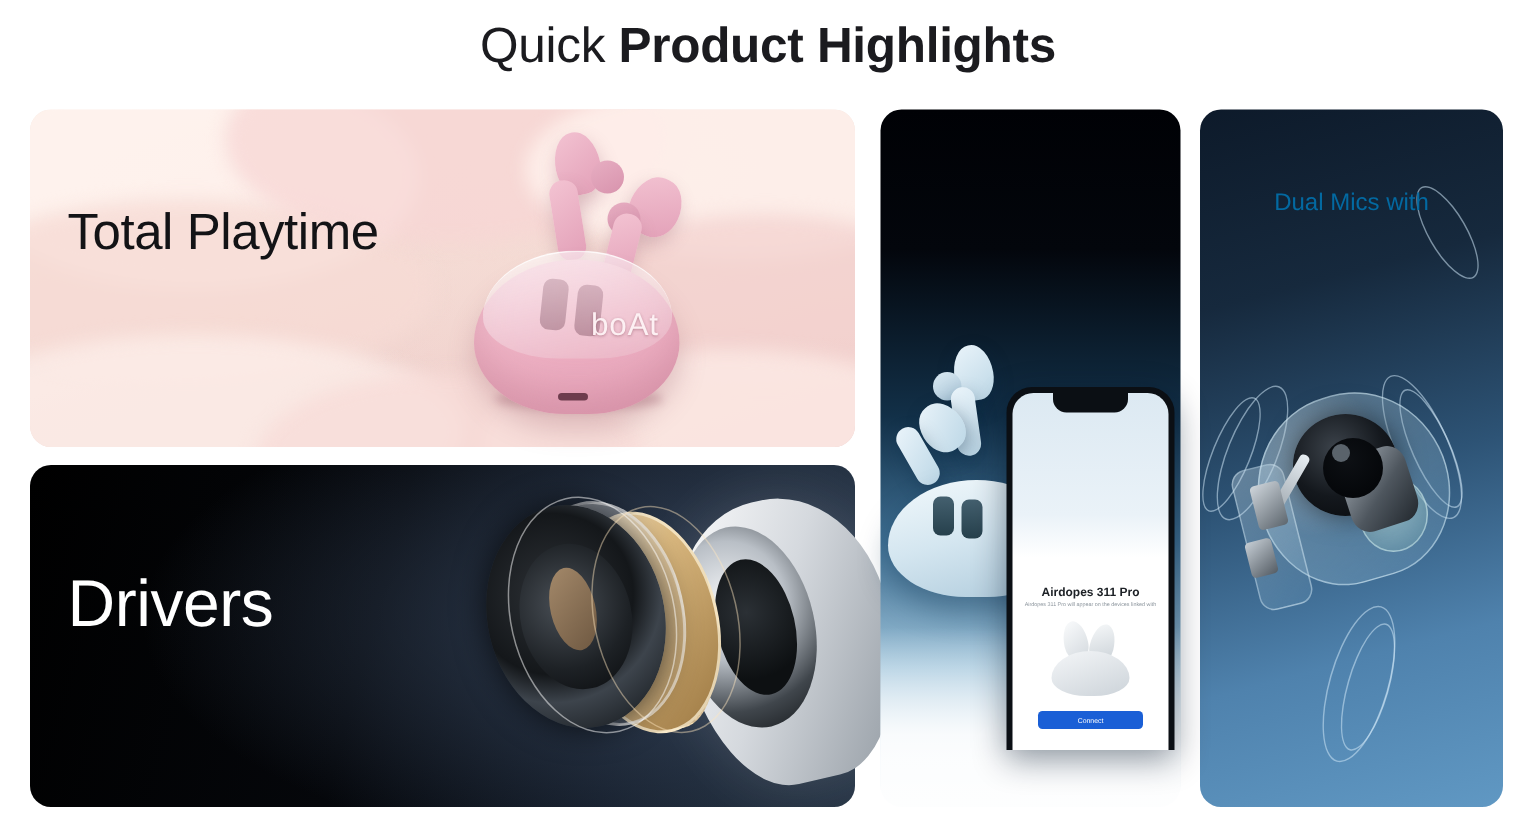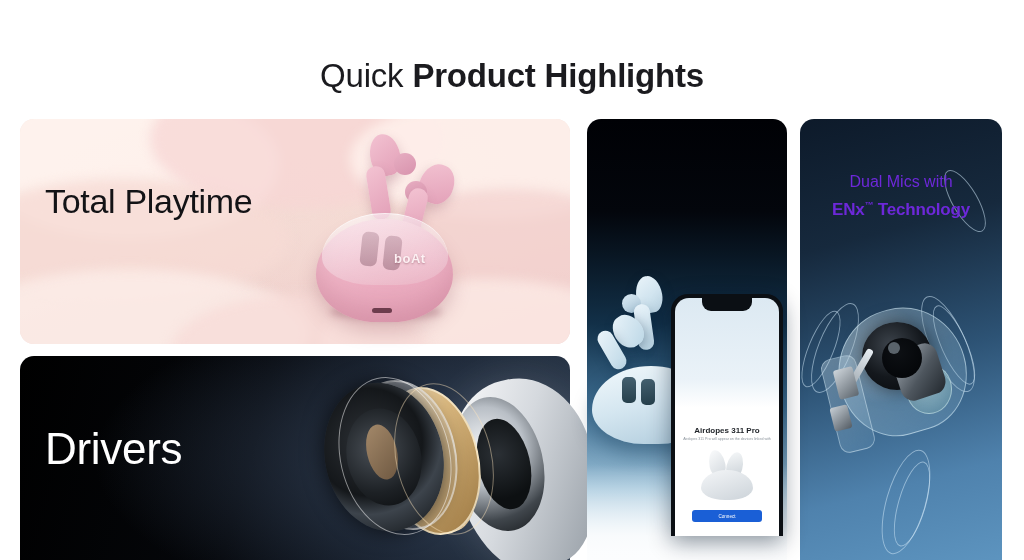--- a/index.html
+++ b/index.html
@@ -1,21 +1,21 @@
 <!DOCTYPE html>
 <html><head>
 <meta charset="utf-8">
 <style>
   * { margin:0; padding:0; box-sizing:border-box; }
   html,body{
     width:1024px; height:560px; overflow:hidden;
     background:#ffffff;
     font-family:"Liberation Sans", sans-serif;
   }
-  .page{ position:relative; width:1024px; height:428px; background:#fff;margin-top:46px; }
+  .page{ position:relative; width:1024px; height:428px; background:#fff; }
 
   
   .heading{
     position:absolute; left:0; top:8px; width:1024px;
     text-align:center;
     font-size:33px; line-height:44px; color:#1b1b1f;
     letter-spacing:-0.2px; white-space:nowrap;
   }
   .heading .light{ font-weight:400; }
   .heading .bold{ font-weight:700; }
@@ -48,21 +48,21 @@
     box-shadow:0 10px 18px rgba(150,90,105,.28), inset 0 -14px 22px rgba(190,120,140,.35);
   }
   .case-lid{
     position:absolute; left:322px; top:167px; width:126px; height:72px;
     border-radius:50% 50% 40% 40% / 62% 62% 38% 38%;
     background:linear-gradient(170deg, rgba(255,255,255,.62), rgba(236,196,208,.42));
     border-top:1px solid rgba(255,255,255,.75);
   }
   .case-logo{
     position:absolute; left:394px; top:205px; width:58px; height:22px;
-    color:#fdf0f3; font-size:13px; font-weight:700; letter-spacing:.5px;
+    color:#fdf0f3; font-size:21px; font-weight:400; letter-spacing:.5px;
     text-shadow:0 1px 2px rgba(120,60,75,.45);
   }
   .case-slot{ position:absolute; width:17px; height:34px; border-radius:6px;
     background:linear-gradient(180deg,#a9697f,#8e5066); }
   .slot-a{ left:361px; top:186px; transform:rotate(6deg); }
   .slot-b{ left:384px; top:190px; transform:rotate(6deg); }
   .case-base{ position:absolute; left:330px; top:258px; width:112px; height:16px;
     border-radius:50%; background:rgba(170,110,126,.38); filter:blur(3px); }
   .case-port{ position:absolute; left:372px; top:262px; width:20px; height:5px;
     border-radius:3px; background:#6d3c4d; }
@@ -131,21 +131,21 @@
     border-radius:50%; background:linear-gradient(140deg,#a58a6b,#6d5740); transform:rotate(-13deg); }
 
   
   #panel-pair{ left:587px; top:73px; width:200px; height:465px;
     background:linear-gradient(180deg,#000105 0%, #03060c 20%, #123048 44%, #3f6f93 62%, #9dc3da 80%, #e8f1f7 93%, #f4f8fb 100%);
   }
   .p3-text{ position:absolute; left:587px; top:124px; width:200px; text-align:center; color:#fff; z-index:5; }
   .p3-line1{ font-size:16.5px; line-height:22px; font-weight:700; letter-spacing:-0.2px; }
   .p3-line2{ font-size:16px; line-height:24px; font-weight:400; }
 
-  .phone{ position:absolute; left:671px; top:248px; width:112px; height:242px;
+  .phone{ position:absolute; left:671px; top:258px; width:112px; height:242px;
     border-radius:17px 17px 0 0; background:#0b0f14; padding:4px 4px 14px 4px;
     box-shadow:0 6px 22px rgba(0,20,40,.45); z-index:4; }
   .phone-screen{ width:104px; height:238px; border-radius:14px 14px 0 0; overflow:hidden;
     background:linear-gradient(180deg,#dce9f2 0%, #eaf2f8 34%, #ffffff 46%, #ffffff 100%);
     position:relative; }
   .notch{ position:absolute; left:50%; top:0; transform:translateX(-50%);
     width:50px; height:13px; border-radius:0 0 9px 9px; background:#0b0f14; }
   .phone-title{ position:absolute; left:0; top:128px; width:104px; text-align:center;
     font-size:8px; font-weight:700; color:#1d2126; }
   .phone-sub{ position:absolute; left:6px; top:139px; width:92px; text-align:center;
@@ -176,21 +176,21 @@
     background:linear-gradient(180deg,#44606f,#26404c); z-index:4; }
   .p3-s1{ left:622px; top:331px; }
   .p3-s2{ left:641px; top:333px; }
   .p3-ground{ position:absolute; left:587px; top:418px; width:200px; height:120px;
     background:linear-gradient(180deg, rgba(255,255,255,.0), rgba(255,255,255,.85) 60%); z-index:2; }
 
   
   #panel-mics{ left:800px; top:73px; width:202px; height:465px;
     background:linear-gradient(165deg,#0d1a2a 0%, #16293d 26%, #2d5375 52%, #4f82ad 76%, #6098c3 100%);
   }
-  .p4-text{ position:absolute; left:800px; top:124px; width:202px; text-align:center; color:#6d28d9; z-index:5; }
+  .p4-text{ position:absolute; left:800px; top:124px; width:202px; text-align:center; color:#0369a1; z-index:5; }
   .p4-line1{ font-size:16px; line-height:23px; font-weight:400; }
   .p4-line2{ font-size:17px; line-height:24px; font-weight:700; letter-spacing:-0.2px; }
   .p4-line2 .tm{ font-size:9px; vertical-align:super; }
 
   .wave{ position:absolute; border:1.3px solid rgba(205,230,245,.55); border-radius:50%;
     background:transparent; z-index:2; }
   .w1{ left:818px; top:254px; width:34px; height:96px; transform:rotate(22deg); }
   .w2{ left:808px; top:262px; width:26px; height:82px; transform:rotate(22deg); }
   .w3{ left:930px; top:246px; width:36px; height:104px; transform:rotate(-24deg); }
   .w4{ left:941px; top:256px; width:26px; height:86px; transform:rotate(-24deg); }
@@ -325,18 +325,15 @@
   <div class="xr-driver"></div>
   <div class="xr-metal"></div>
   <div class="xr-core"></div>
   <div class="xr-bar"></div>
   <div class="xr-chip"></div>
   <div class="xr-chip2"></div>
   <div class="xr-dot"></div>
 
   <div class="p4-text">
     <div class="p4-line1">Dual Mics with</div>
-    <div class="p4-line2">
-      <span>ENx</span><span class="tm">™</span><span> Technology</span>
-    </div>
   </div>
 
 </div>
 
 </body></html>

